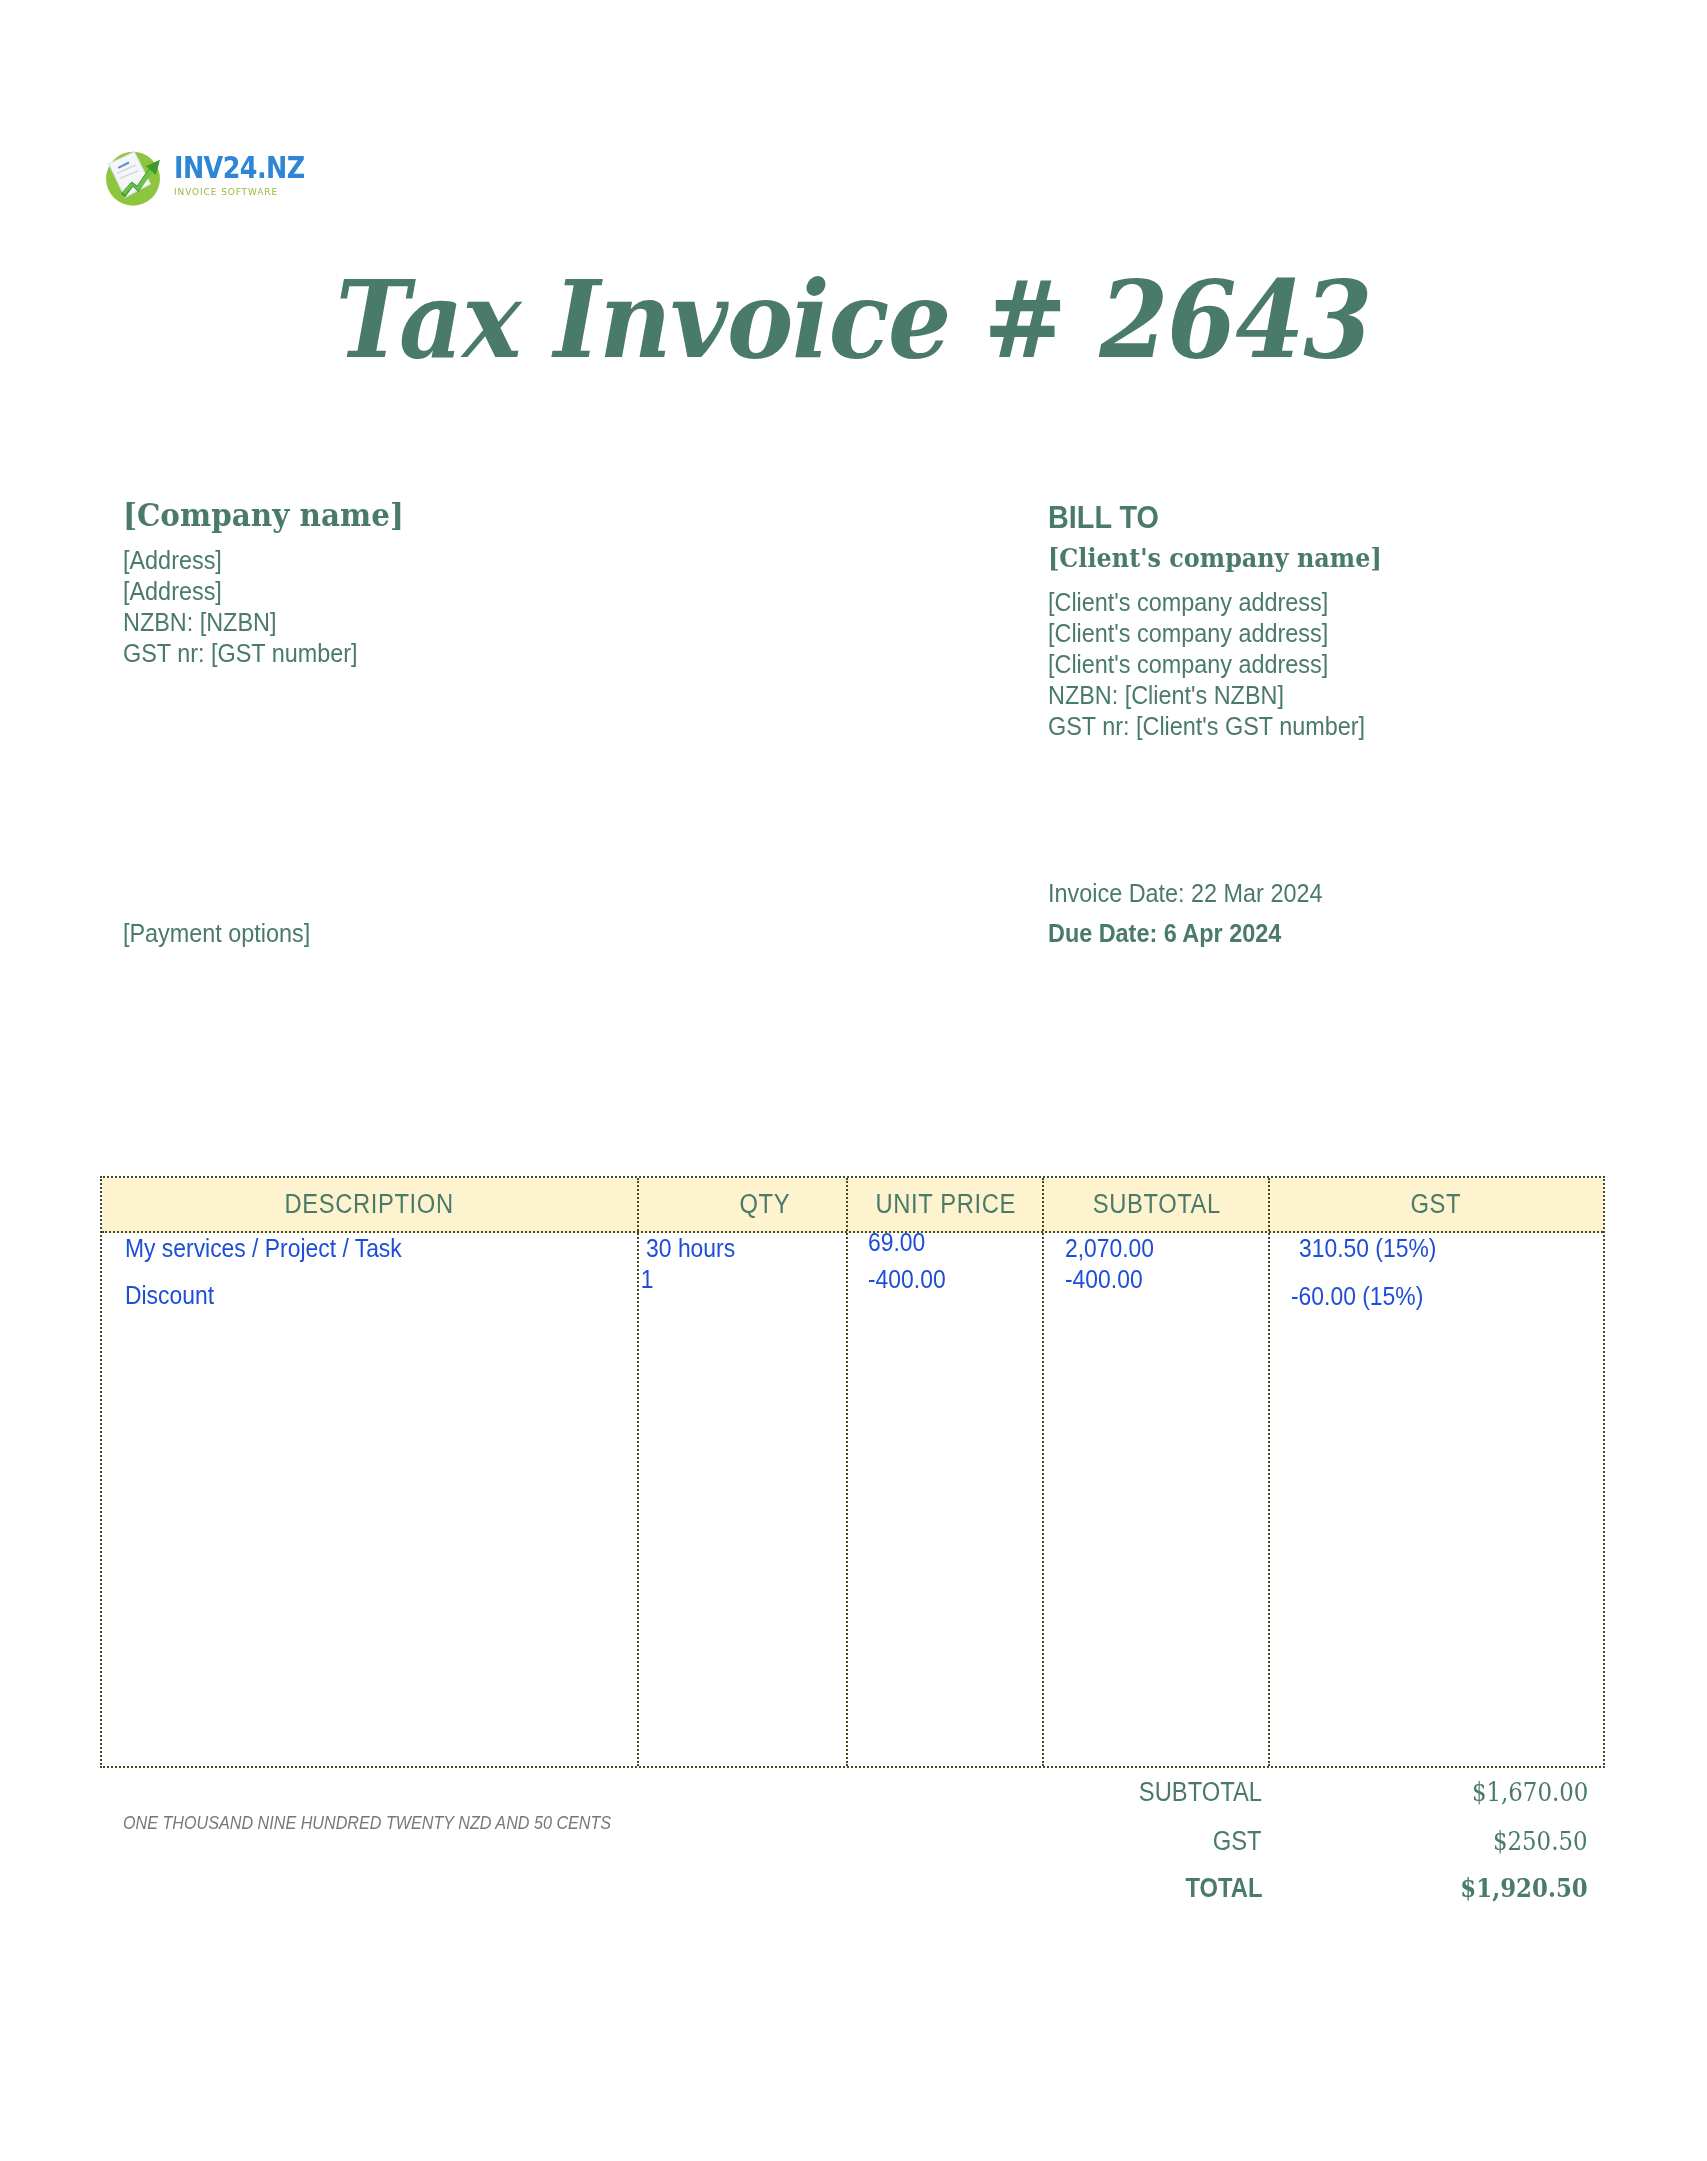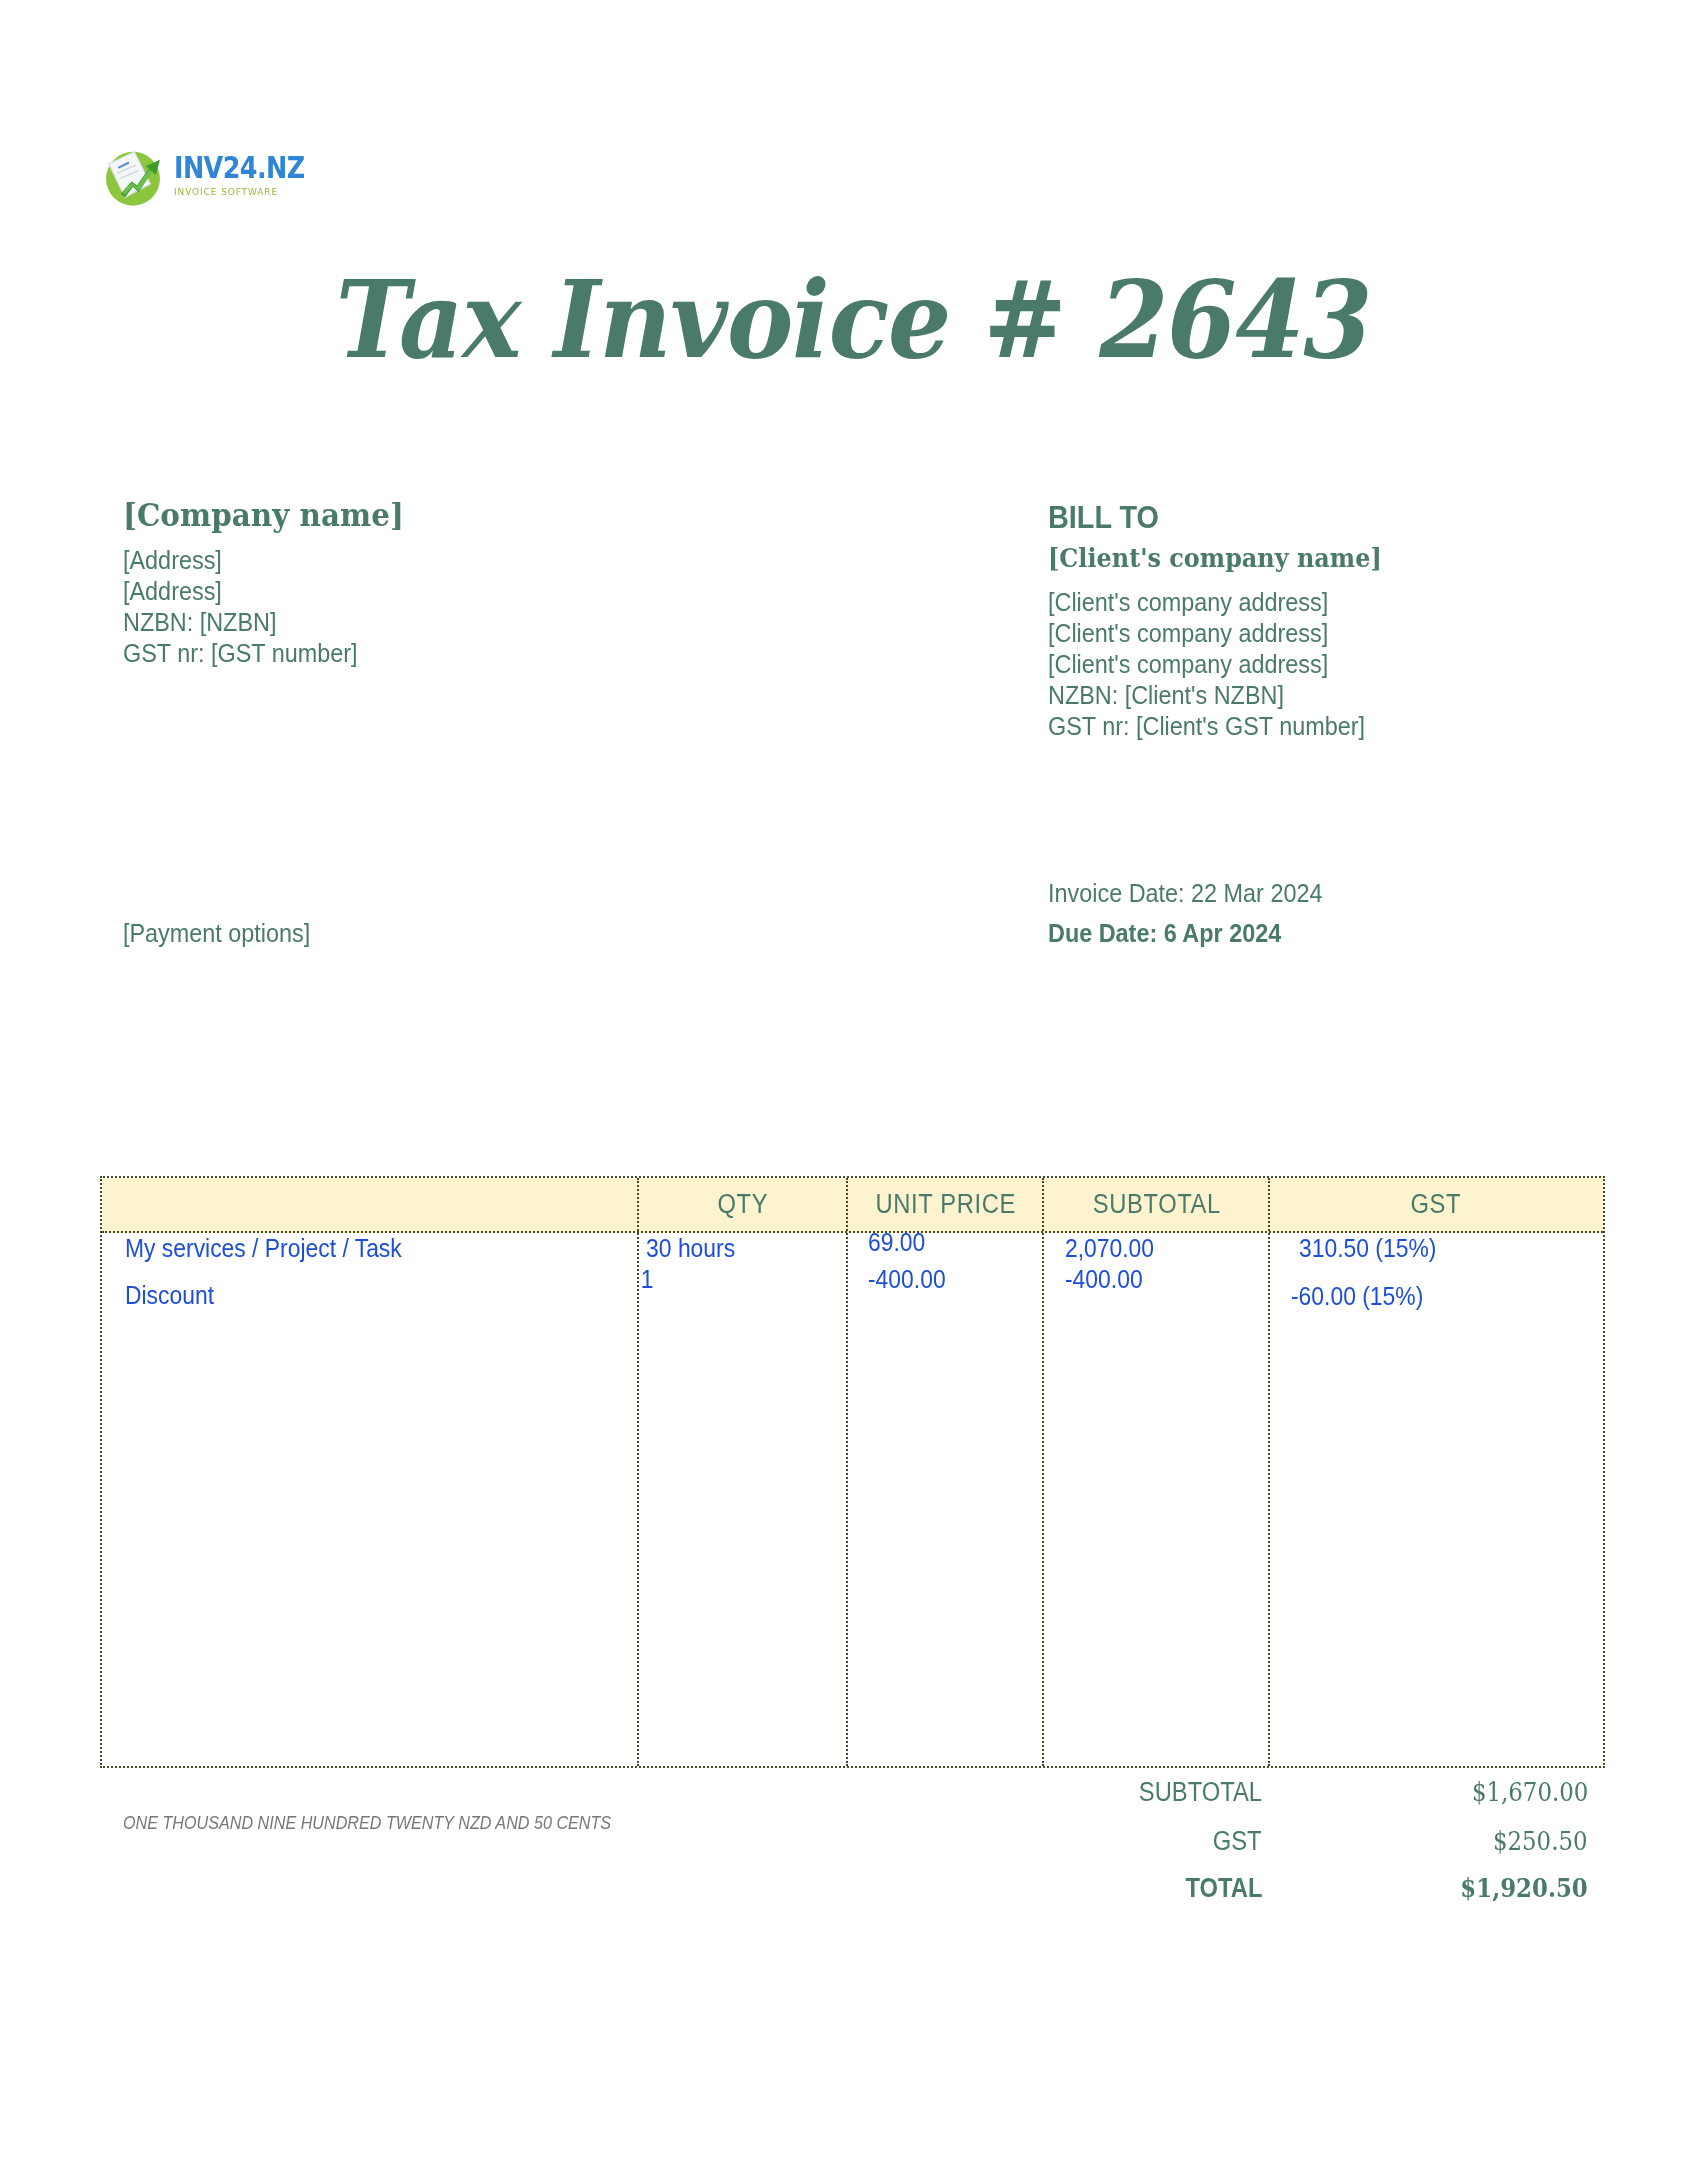--- a/index.html
+++ b/index.html
@@ -96,21 +96,22 @@
 <div class="abs blk due-date">Due Date: 6 Apr 2024</div>
 
 <div class="abs tbl">
   <div class="thead"></div>
 
   <div class="col" style="left:535px"></div>
   <div class="col" style="left:744px"></div>
   <div class="col" style="left:940px"></div>
   <div class="col" style="left:1166px"></div>
 
-  <div class="th" style="left:538px;width:206px"><span>QTY</span></div>
+  <div class="th" style="left:0;width:535px"><span>DESCRIPTION</span></div>
+  <div class="th" style="left:560px;width:206px"><span>QTY</span></div>
   <div class="th" style="left:747px;width:193px"><span>UNIT PRICE</span></div>
   <div class="th" style="left:943px;width:223px"><span>SUBTOTAL</span></div>
   <div class="th" style="left:1168px;width:332px"><span>GST</span></div>
 
   <div>
     <div class="cell" style="left:23px;top:55px"><span>My services / Project / Task</span></div>
     <div class="cell center" style="left:538px;width:206px;top:55px"><span>30 hours</span></div>
     <div class="cell" style="left:766px;top:49px"><span>69.00</span></div>
     <div class="cell" style="left:963px;top:55px"><span>2,070.00</span></div>
     <div class="cell" style="left:1197px;top:55px"><span>310.50 (15%)</span></div>

